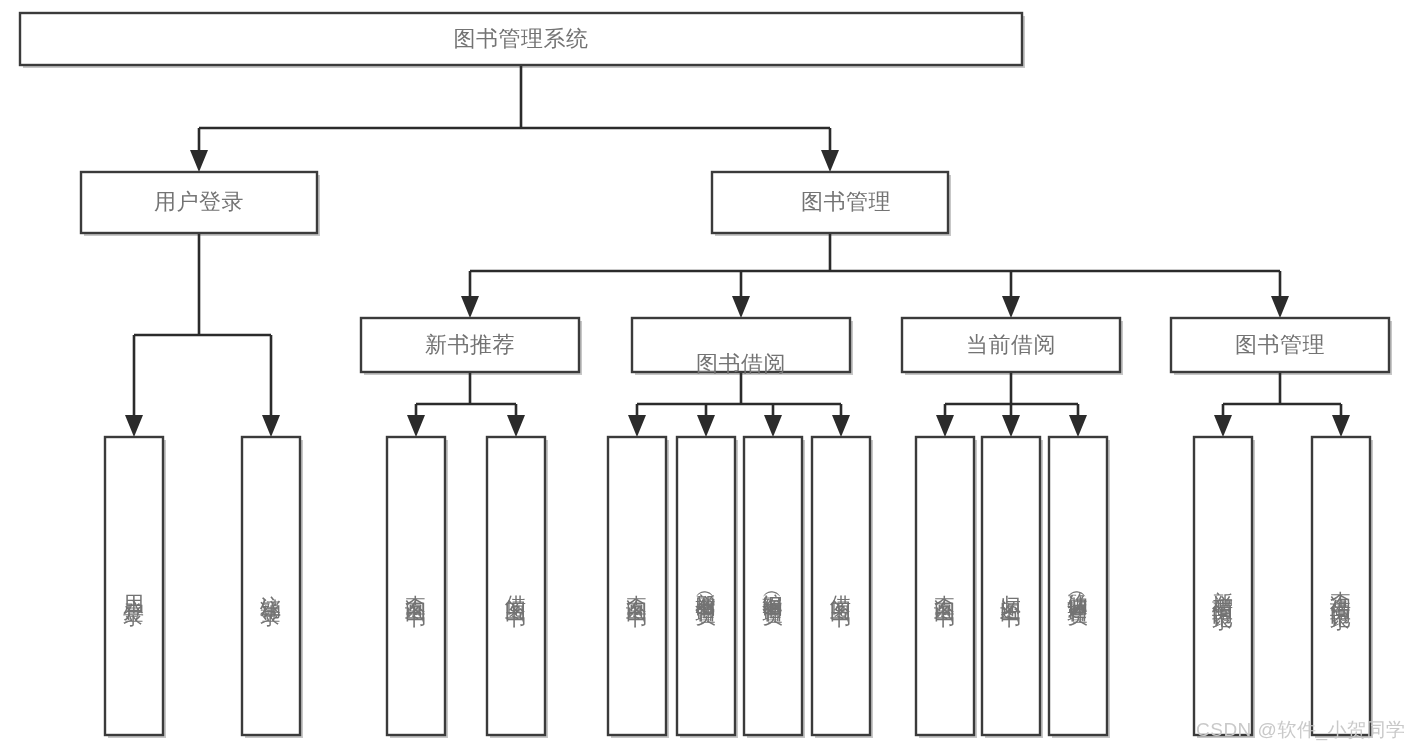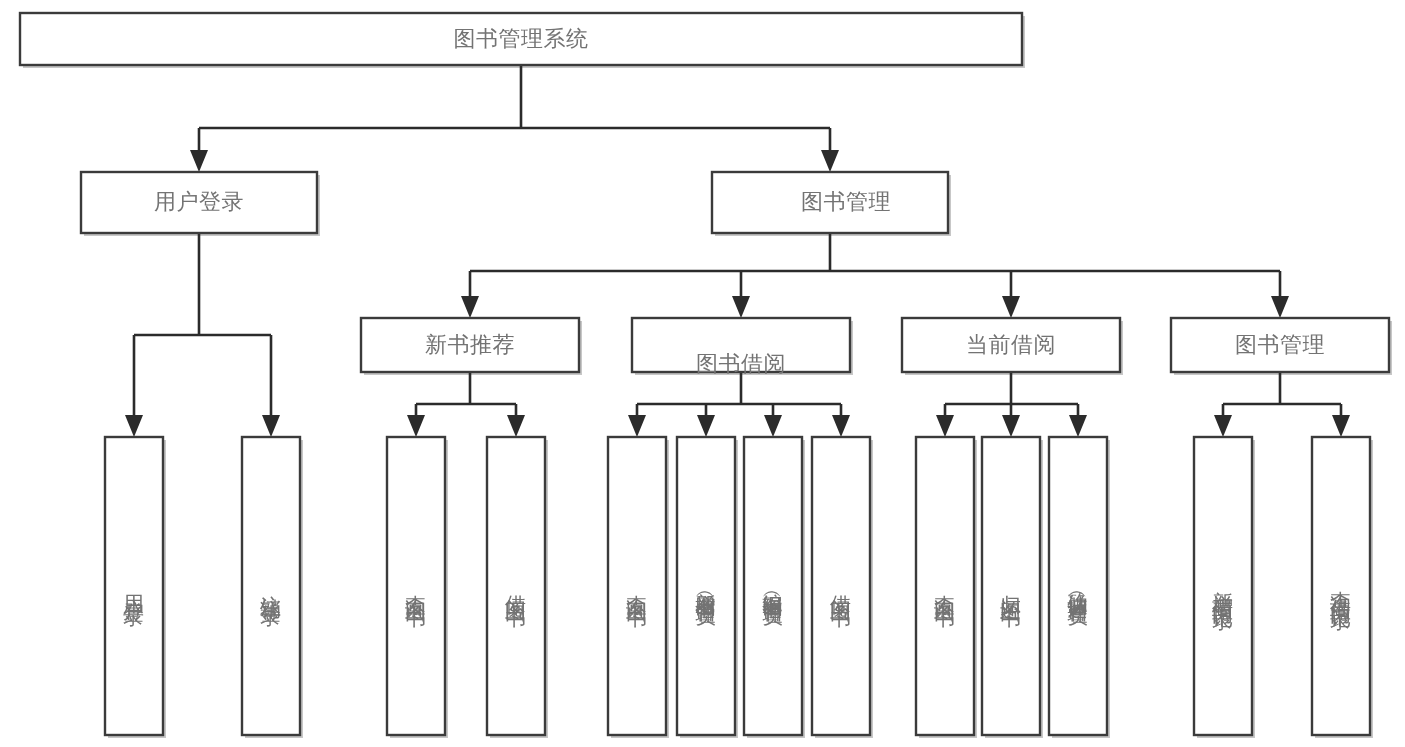--- a/index.html
+++ b/index.html
@@ -210,14 +210,15 @@
       <div class="node-label vertical tight" style="left: 677px; top: 437px; width: 58px; height: 298px;">新增图书（管理员）</div>
       <div class="node-label vertical tight" style="left: 744px; top: 437px; width: 58px; height: 298px;">编辑图书（管理员）</div>
       <div class="node-label vertical" style="left: 812px; top: 437px; width: 58px; height: 298px;">借阅图书</div>
       <div class="node-label vertical" style="left: 916px; top: 437px; width: 58px; height: 298px;">查询图书</div>
       <div class="node-label vertical" style="left: 982px; top: 437px; width: 58px; height: 298px;">归还图书</div>
       <div class="node-label vertical tight" style="left: 1049px; top: 437px; width: 58px; height: 298px;">确认归还（管理员）</div>
       <div class="node-label vertical" style="left: 1194px; top: 437px; width: 58px; height: 298px;">新增借阅记录</div>
       <div class="node-label vertical" style="left: 1312px; top: 437px; width: 58px; height: 298px;">查询借阅记录</div>
     </div>
 
+  <div class="watermark" style="left: 1196px; top: 717px;">CSDN @软件_小贺同学</div>
 
 </div>
 
 </body></html>

